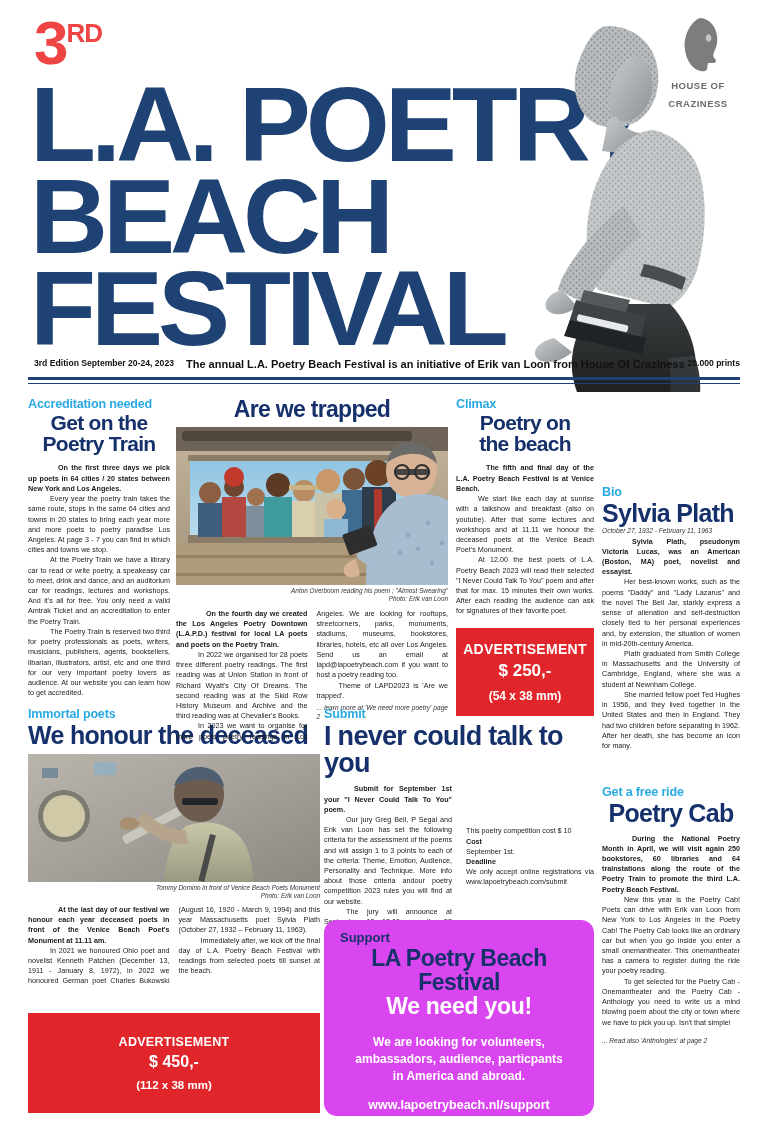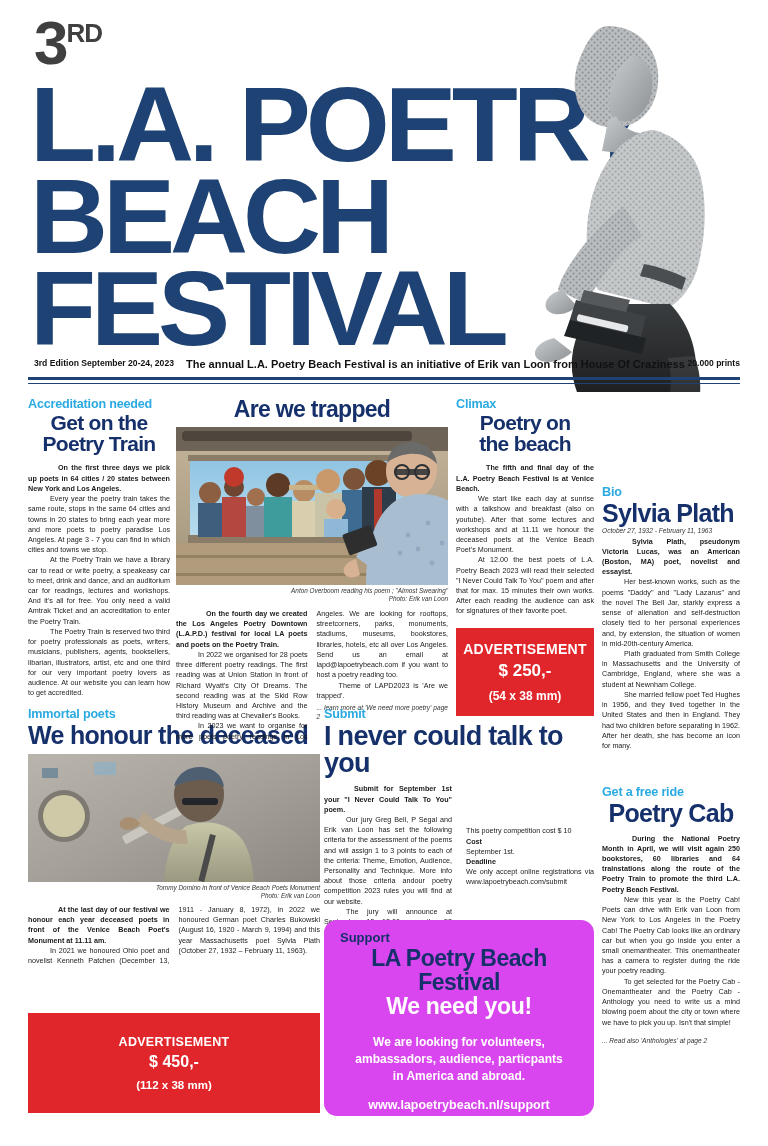--- a/index.html
+++ b/index.html
@@ -13,21 +13,21 @@
     overflow:hidden;
     position:relative;
   }
   .page { position:relative; width:768px; height:1146px; background:#fff; }
 
   
   .masthead { position:relative; height:392px; overflow:hidden; }
 
   .ordinal {
     position:absolute; left:34px; top:18px;
-    color:#404040; font-weight:bold;
+    color:#ef4444; font-weight:bold;
     font-size:62px; line-height:0.8;
     letter-spacing:-2px;
     z-index:6;
   }
   .ordinal sup { font-size:26px; vertical-align:super; letter-spacing:-1px; }
 
   .bigtitle {
     position:absolute; left:30px; top:78px;
     color:#1d4273;
     font-weight:bold;
@@ -190,20 +190,28 @@
           <path d="M118 292l70 16 -8 34 -72-18z" fill="#3e4245"></path>
           <path d="M112 312l76 18 -4 16 -78-18z" fill="#202325"></path>
           <rect x="120" y="306" width="52" height="7" rx="2" fill="#e6e8ea" transform="rotate(13 120 306)"></rect>
           <path d="M126 282l46 10 -4 12 -46-10z" fill="#55595c"></path>
         </g>
 
         <path d="M186 256c16 3 30 8 42 14l-4 12c-13-6-27-11-42-14l4-12z" fill="#4a4e51"></path>
       </svg>
     </div>
 
+    <div class="logo">
+      <svg class="head" width="48" height="56" viewBox="0 0 48 56" xmlns="http://www.w3.org/2000/svg">
+        <path d="M27 2c9 1 15 9 16 18 1 7-1 12-3 16-1 3-1 5 1 7 2 2 1 4-2 4l-5 0c-1 4 0 7-3 8-4 1-9-1-12-4-4-4-7-10-8-17-2-11 3-23 10-29 2-2 4-3 6-3z" fill="#7d7d7d"></path>
+        <path d="M35 18c2 1 3 4 2 6-1 2-3 2-4 1-2-2-2-6 2-7z" fill="#ffffff" opacity="0.55"></path>
+      </svg>
+      <span class="logo-text">HOUSE OF
+CRAZINESS</span>
+    </div>
 
     <div class="byline-bar">
       <span class="edition">3rd Edition September 20-24, 2023</span>
       <span class="tagline">The annual L.A. Poetry Beach Festival is an initiative of Erik van Loon from House Of Craziness</span>
       <span class="prints">20.000 prints</span>
     </div>
     <div class="rule-thick"></div>
     <div class="rule-thin"></div>
   </div>
 
@@ -258,20 +266,21 @@
         </svg>
       </div>
       <div class="photo-cap">
         <span>Tommy Domino in front of Venice Beach Poets Monument</span><br>
         <span>Photo: Erik van Loon</span>
       </div>
 
       <div class="body-text two-col" style="margin-top:4px;">
         <p class="lead">At the last day of our festival we honour each year deceased poets in front of the Venice Beach Poet's Monument at 11.11 am.</p>
         <p>In 2021 we honoured Ohio poet and novelist Kenneth Patchen (December 13, 1911 - January 8, 1972), in 2022 we honoured German poet Charles Bukowski (August 16, 1920 - March 9, 1994) and this year Massachusetts poet Sylvia Plath (October 27, 1932 – February 11, 1963).</p>
+        <p>Immediately after, we kick off the final day of L.A. Poetry Beach Festival with readings from selected poets till sunset at the beach.</p>
       </div>
     </div>
 
     <div class="blk ad-box ad-big" style="left:0px; top:615px; width:292px; height:100px;">
       <div class="l1">ADVERTISEMENT</div>
       <div class="l2">$ 450,-</div>
       <div class="l3">(112 x 38 mm)</div>
     </div>
 
     <div class="blk" style="left:148px; top:0px; width:272px;">

